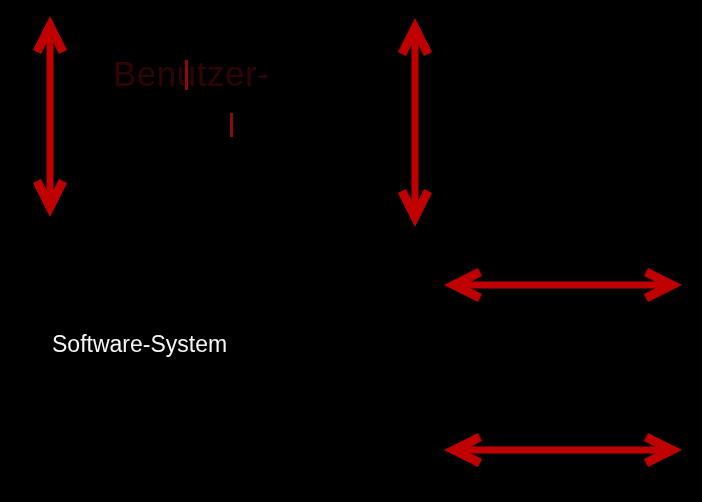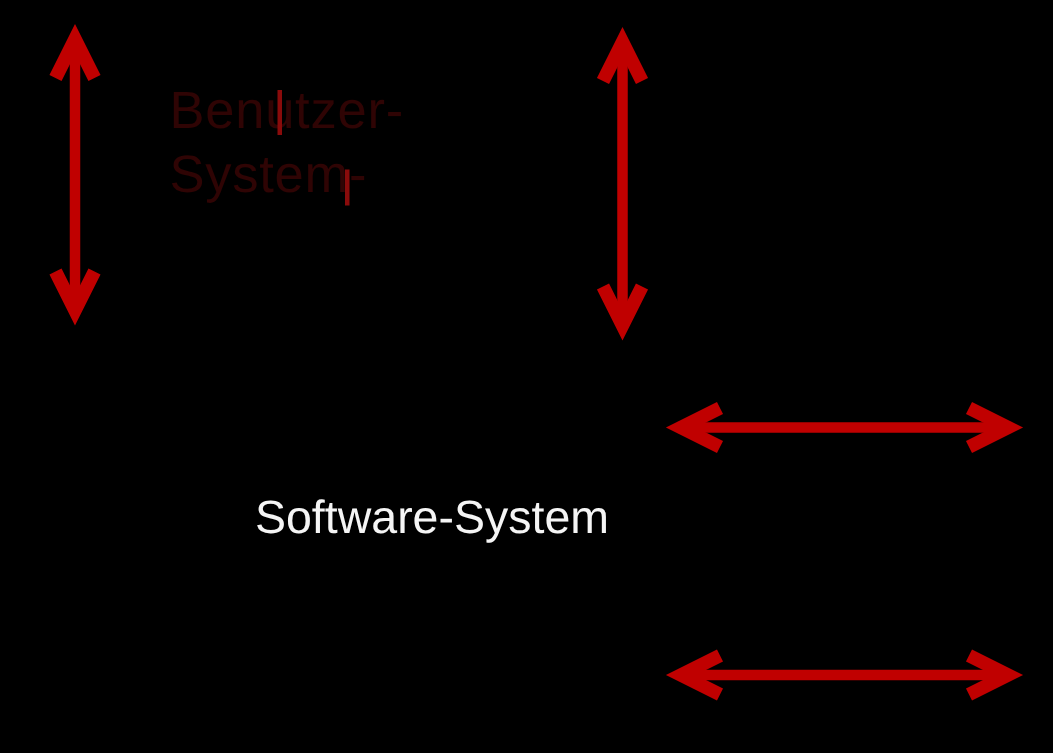--- a/index.html
+++ b/index.html
@@ -28,24 +28,24 @@
     letter-spacing:0.5px;
     white-space:nowrap;
   }
   .fade-tick{
     position:absolute;width:3px;
     background:var(--tick-red);
   }
   .tick-1{left:185px;top:60px;height:30px;}
   .tick-2{left:230px;top:113px;height:24px;}
   .blackbox-label{
-    position:absolute;left:76px;top:326px;width:330px;
-    text-align:right;
+    position:absolute;left:52px;top:326px;width:330px;
+    text-align:left;
     color:var(--label-white);
-    font-size:31px;line-height:37px;
+    font-size:23px;line-height:37px;
   }
 </style>
 </head>
 <body>
 
 <div class="slide">
 
   <svg class="arrow-layer" viewBox="0 0 702 502" xmlns="http://www.w3.org/2000/svg">
 
     <g>
@@ -68,21 +68,20 @@
 
     <g>
       <line class="arrow-shaft" x1="457" y1="450" x2="669" y2="450"></line>
       <polyline class="arrow-head" points="480,437 454,450 480,463"></polyline>
       <polyline class="arrow-head" points="646,437 672,450 646,463"></polyline>
     </g>
   </svg>
 
   <div class="faint-questions">
     <div>Benutzer-</div>
-    <div>System-</div>
   </div>
 
   <div class="fade-tick tick-1"></div>
   <div class="fade-tick tick-2"></div>
 
   <div class="blackbox-label">
     <div>Software-System</div>
   </div>
 
 </div>

